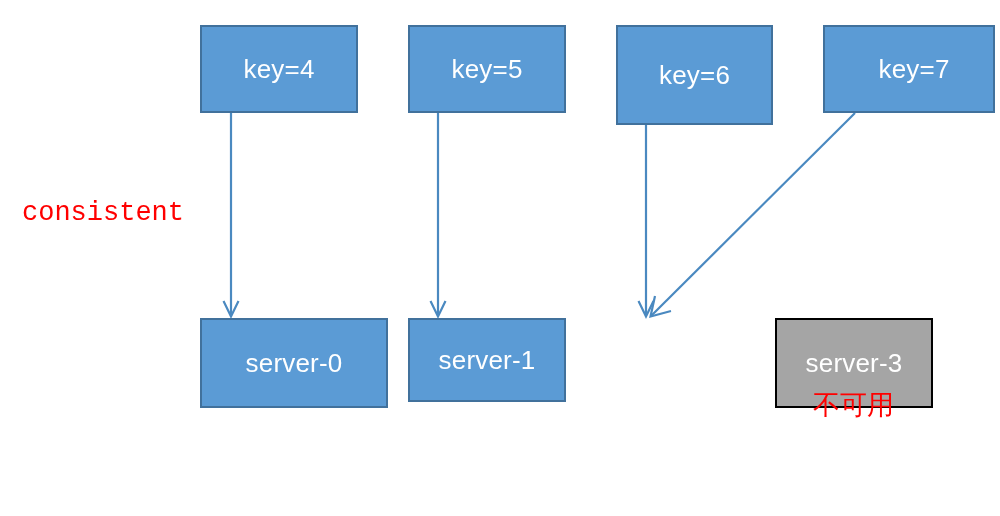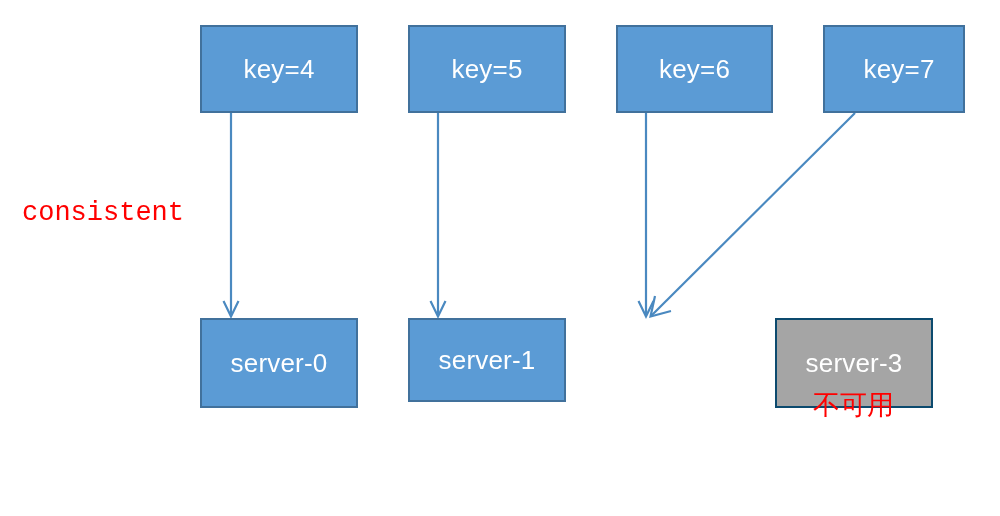--- a/index.html
+++ b/index.html
@@ -38,21 +38,21 @@
     letter-spacing: 0.2px;
     white-space: nowrap;
   }
   .node.blue {
     background: #5b9bd5;
     border: 2px solid #41719c;
     margin-left: 48px;
   }
   .node.gray {
     background: #a5a5a5;
-    border: 2px solid #0c4a6e;
+    border: 2px solid #000000;
   }
   .caption {
     position: absolute;
     color: #ff0000;
     white-space: nowrap;
     line-height: 1;
   }
   .caption.latin {
     font-size: 27px;
   }
@@ -83,28 +83,28 @@
       <polyline points="655,296 650.5,316.5 671,311" fill="none" stroke="#4A89C0" stroke-width="2.2"></polyline>
     </g>
   </svg>
 
   <div class="node blue" style="left:152px; top:25px; width:158px; height:88px;">
     <span>key=4</span>
   </div>
   <div class="node blue" style="left:360px; top:25px; width:158px; height:88px;">
     <span>key=5</span>
   </div>
-  <div class="node blue" style="left:568px; top:25px; width:157px; height:88px;">
+  <div class="node blue" style="left:568px; top:25px; width:157px; height:100px;">
     <span>key=6</span>
   </div>
-  <div class="node blue" style="left:775px; top:25px; width:142px; height:88px;padding-left:10px;">
+  <div class="node blue" style="left:775px; top:25px; width:172px; height:88px;padding-left:10px;">
     <span>key=7</span>
   </div>
 
-  <div class="node blue" style="left:152px; top:318px; width:158px; height:90px;justify-content:center;">
+  <div class="node blue" style="left:152px; top:318px; width:188px; height:90px;justify-content:center;">
     <span>server-0</span>
   </div>
   <div class="node blue" style="left:360px; top:318px; width:158px; height:84px;">
     <span>server-1</span>
   </div>
   <div class="node gray" style="left:775px; top:318px; width:158px; height:90px;">
     <span>server-3</span>
   </div>
 
   <div class="caption latin" style="left:22px; top:200px;font-family:Liberation Mono, monospace;">consistent</div>

